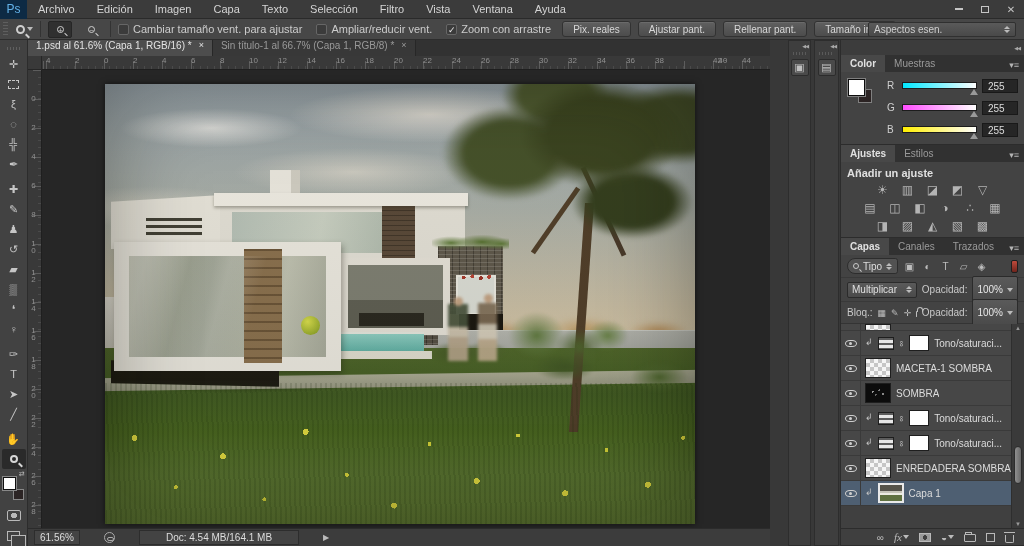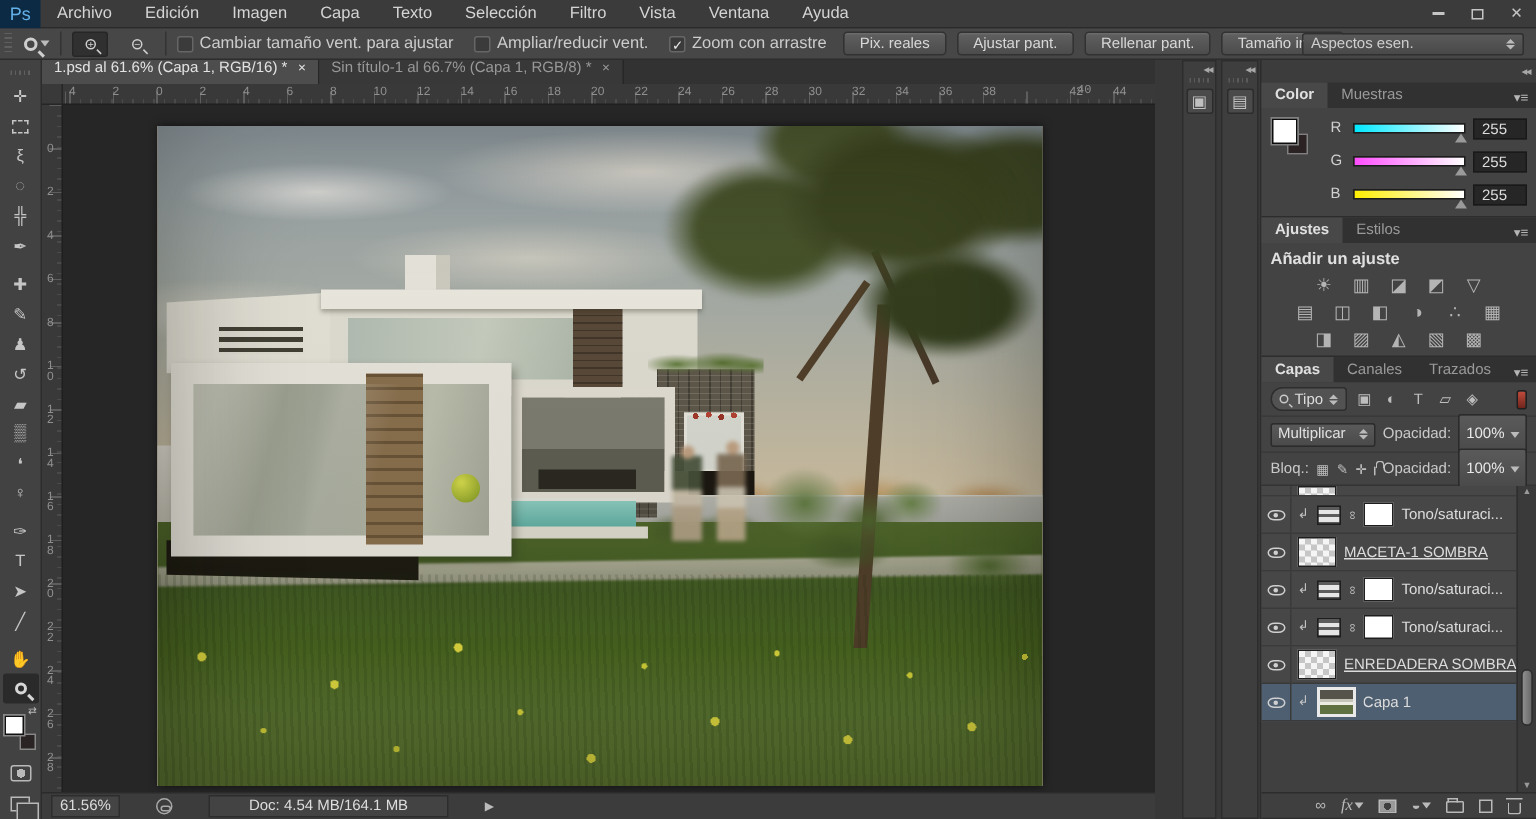--- a/index.html
+++ b/index.html
@@ -145,21 +145,21 @@
   .lcontent{display:flex;align-items:center;gap:5px;padding-left:4px;min-width:0}
   .clip{color:#c2c2c2;font-size:9px;transform:translateY(-1px)}
   .adj-thumb{width:16px;height:13px;border:1px solid #1e1e1e;background-image:repeating-linear-gradient(180deg,#5c5c5c 0 2px,#e6e6e6 2px 5px)}
   .linkico{color:#c2c2c2;font-size:8px;transform:rotate(90deg)}
   .mask-thumb{width:20px;height:16px;background:#fff;border:1px solid #1e1e1e}
   .thumb{width:26px;height:20px;border:1px solid #1e1e1e;flex:none}
   .checker{background-color:#fff;background-image:linear-gradient(45deg,#c6c6c6 26%,transparent 26% 74%,#c6c6c6 74%),linear-gradient(45deg,#c6c6c6 26%,#f5f5f5 26% 74%,#c6c6c6 74%);background-size:8px 8px;background-position:0 0,4px 4px}
   .darkthumb{background:#0c0c0c;background-image:radial-gradient(circle 1px at 28% 42%,#9a9a9a 99%,transparent),radial-gradient(circle 1px at 55% 35%,#777 99%,transparent),radial-gradient(circle 1px at 70% 55%,#888 99%,transparent),radial-gradient(circle 1px at 40% 60%,#666 99%,transparent)}
   .imgthumb{border:2px solid #e9e9e9;background:linear-gradient(180deg,#55534a 0 38%,#c5c4b8 38% 52%,#ecebe2 52% 64%,#5f7140 64% 100%)}
   .lname{font-size:10px;color:#dcdcdc;white-space:nowrap;overflow:hidden}
-  .lname.und{text-decoration:underline}
+  .lname.und{}
   #vscroll{position:absolute;right:0;top:0;bottom:0;width:13px;background:#3a3a3a;border-left:1px solid #2e2e2e}
   .sc-arrow{position:absolute;left:0;right:0;text-align:center;font-size:6px;color:#9a9a9a}
   .sc-thumb{position:absolute;left:2px;right:2px;top:60%;height:38px;background:linear-gradient(90deg,#8f8f8f,#696969);border-radius:5px;border:1px solid #2d2d2d}
   #layersfooter{height:17px;background:#3f3f3f;border-top:1px solid #2c2c2c;display:flex;align-items:center;justify-content:flex-end;gap:10px;padding-right:10px}
   .fo{color:#b9b9b9;font-size:10px;display:flex;align-items:center;gap:1px}
   .fx{font-family:"Liberation Serif",serif;font-style:italic;font-size:11px}
   .maskico{width:12px;height:9px;border:1px solid #b9b9b9;background:radial-gradient(circle 2.5px at 50% 50%,#3f3f3f 99%,#9a9a9a 99%)}
   .folder{width:12px;height:8px;border:1px solid #b9b9b9;border-radius:1px;position:relative;margin-top:2px}
   .folder::before{content:"";position:absolute;top:-3px;left:0;width:5px;height:2px;border:1px solid #b9b9b9;border-bottom:none}
   .newlayer{width:9px;height:9px;border:1px solid #b9b9b9;position:relative;background:#3f3f3f}
@@ -626,20 +626,29 @@
               <div class="lcontent">
                 <span class="thumb checker"></span>
                 <span class="lname und">MACETA-1 SOMBRA</span>
               </div>
             </div>
             <div class="layer-row">
               <div class="eye-cell">
                 <span class="eye"></span>
               </div>
               <div class="lcontent">
+                <span class="thumb darkthumb"></span>
+                <span class="lname">SOMBRA</span>
+              </div>
+            </div>
+            <div class="layer-row">
+              <div class="eye-cell">
+                <span class="eye"></span>
+              </div>
+              <div class="lcontent">
                 <span class="clip">↲</span>
                 <span class="adj-thumb"></span>
                 <span class="linkico">∞</span>
                 <span class="mask-thumb"></span>
                 <span class="lname">Tono/saturaci...</span>
               </div>
             </div>
             <div class="layer-row">
               <div class="eye-cell">
                 <span class="eye"></span>

